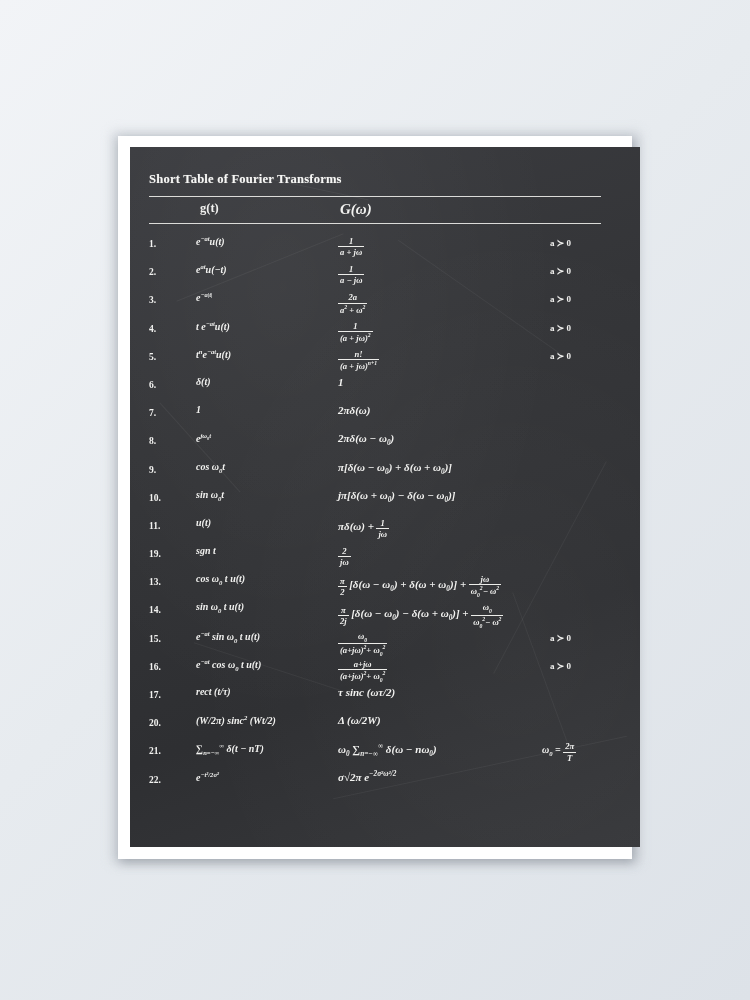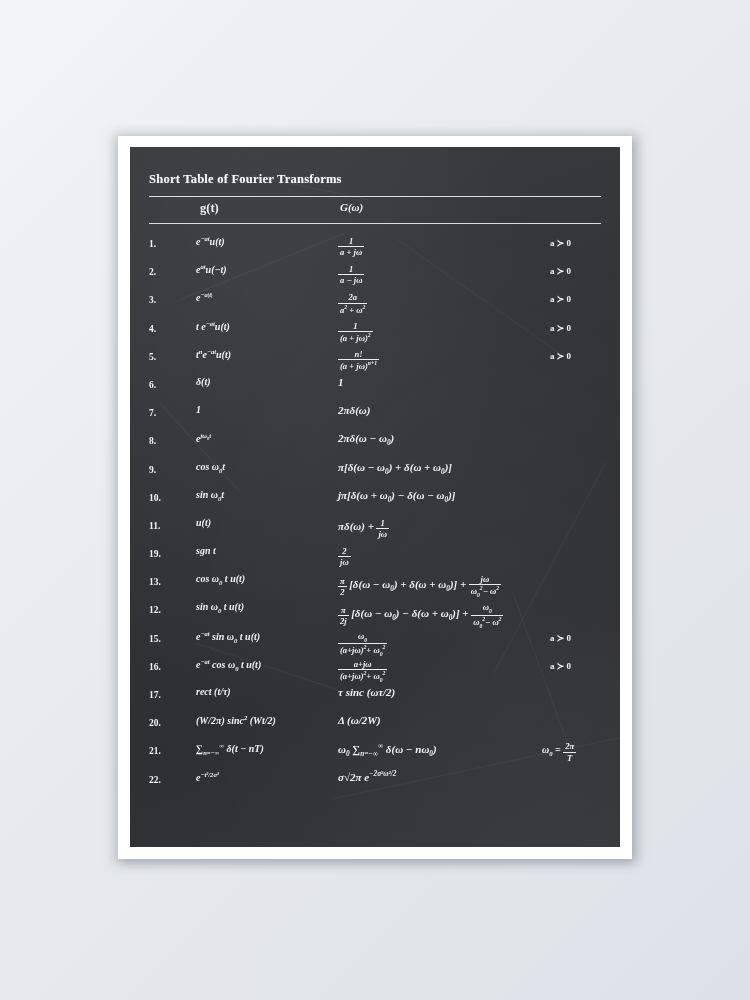--- a/index.html
+++ b/index.html
@@ -43,20 +43,21 @@
     left: 130px;
     top: 147px;
     width: 490px;
     height: 700px;
     background:
       radial-gradient(ellipse at 30% 20%, rgba(255,255,255,.045), rgba(255,255,255,0) 55%),
       radial-gradient(ellipse at 75% 70%, rgba(255,255,255,.035), rgba(255,255,255,0) 60%),
       linear-gradient(160deg, #3b3c40 0%, #343538 35%, #2e2f32 70%, #37383b 100%);
     color: #f2f2f0;
     overflow: hidden;
+    padding-left: 20px;
   }
   
   .smudge {
     position: absolute;
     background: rgba(255,255,255,.05);
     pointer-events: none;
   }
   .s1 { left: 40px; top: 120px; width: 180px; height: 1px; transform: rotate(-22deg); }
   .s2 { left: 250px; top: 150px; width: 200px; height: 1px; transform: rotate(35deg); }
   .s3 { left: 300px; top: 420px; width: 240px; height: 1px; transform: rotate(-62deg); }
@@ -91,21 +92,21 @@
     position: absolute;
     left: 70px;
     top: 54px;
     font-size: 12.5px;
     font-weight: bold;
   }
   #head-gw {
     position: absolute;
     left: 210px;
     top: 54px;
-    font-size: 11px;
+    font-size: 15px;
     font-weight: bold;
     font-style: italic;
   }
 
   #rows {
     position: absolute;
     left: 0;
     top: 86px;
     width: 490px;
   }
@@ -263,21 +264,21 @@
         <span class="num">19.</span>
         <span class="gt">sgn t</span>
         <span class="gw"><span class="frac "><span class="n">2</span><span class="d">jω</span></span></span>
       </div>
       <div class="row">
         <span class="num">13.</span>
         <span class="gt">cos ω<sub>0</sub> t u(t)</span>
         <span class="gw"><span class="frac "><span class="n">π</span><span class="d">2</span></span> <span class="big">[δ(ω − ω<sub>0</sub>) + δ(ω + ω<sub>0</sub>)] +</span> <span class="frac "><span class="n">jω</span><span class="d">ω<sub>0</sub><sup>2</sup>− ω<sup>2</sup></span></span></span>
       </div>
       <div class="row">
-        <span class="num">12.</span>
+        <span class="num">14.</span>
         <span class="gt">sin ω<sub>0</sub> t u(t)</span>
         <span class="gw"><span class="frac "><span class="n">π</span><span class="d">2j</span></span> <span class="big">[δ(ω − ω<sub>0</sub>) − δ(ω + ω<sub>0</sub>)] +</span> <span class="frac "><span class="n">ω<sub>0</sub></span><span class="d">ω<sub>0</sub><sup>2</sup>− ω<sup>2</sup></span></span></span>
       </div>
       <div class="row">
         <span class="num">15.</span>
         <span class="gt">e<sup>−at</sup> sin ω<sub>0</sub> t u(t)</span>
         <span class="gw"><span class="frac "><span class="n">ω<sub>0</sub></span><span class="d">(a+jω)<sup>2</sup>+ ω<sub>0</sub><sup>2</sup></span></span></span>
         <span class="cond">a ≻ 0</span>
       </div>
       <div class="row">

